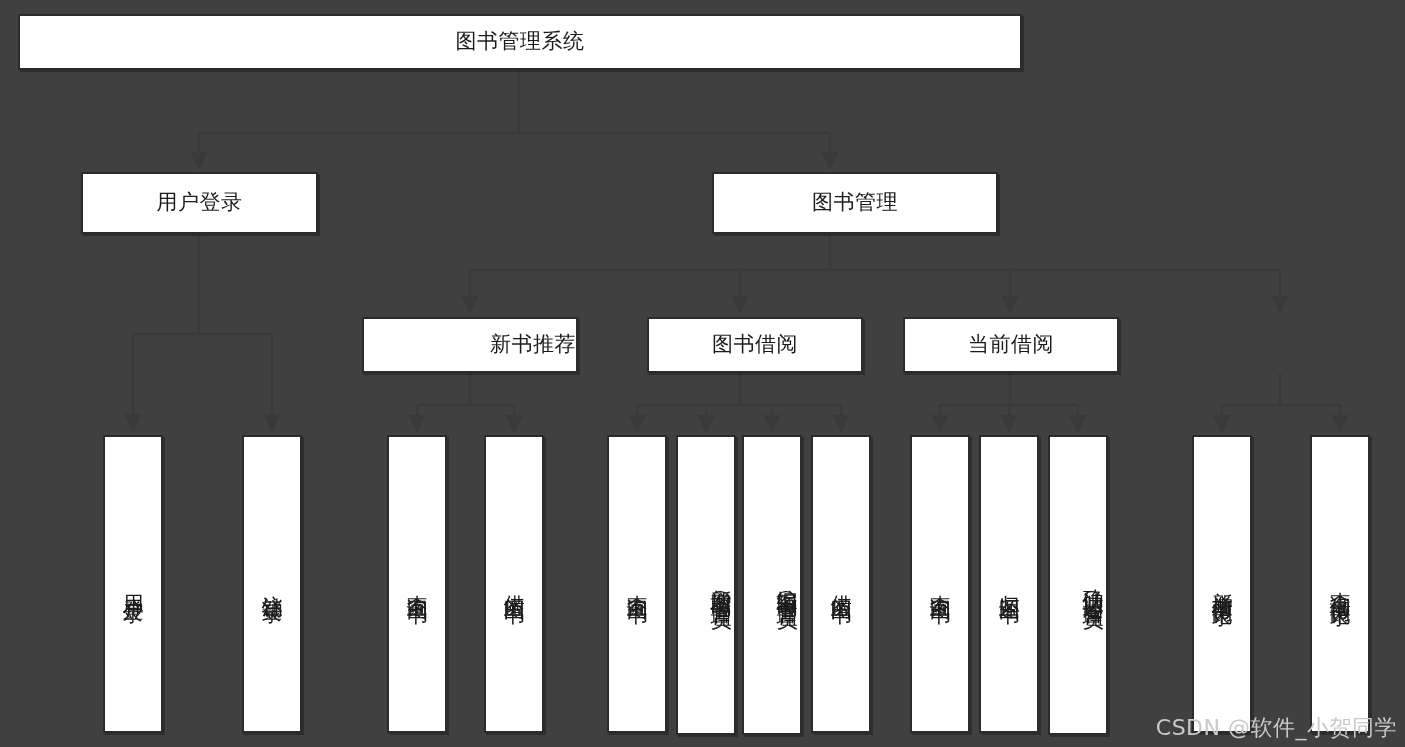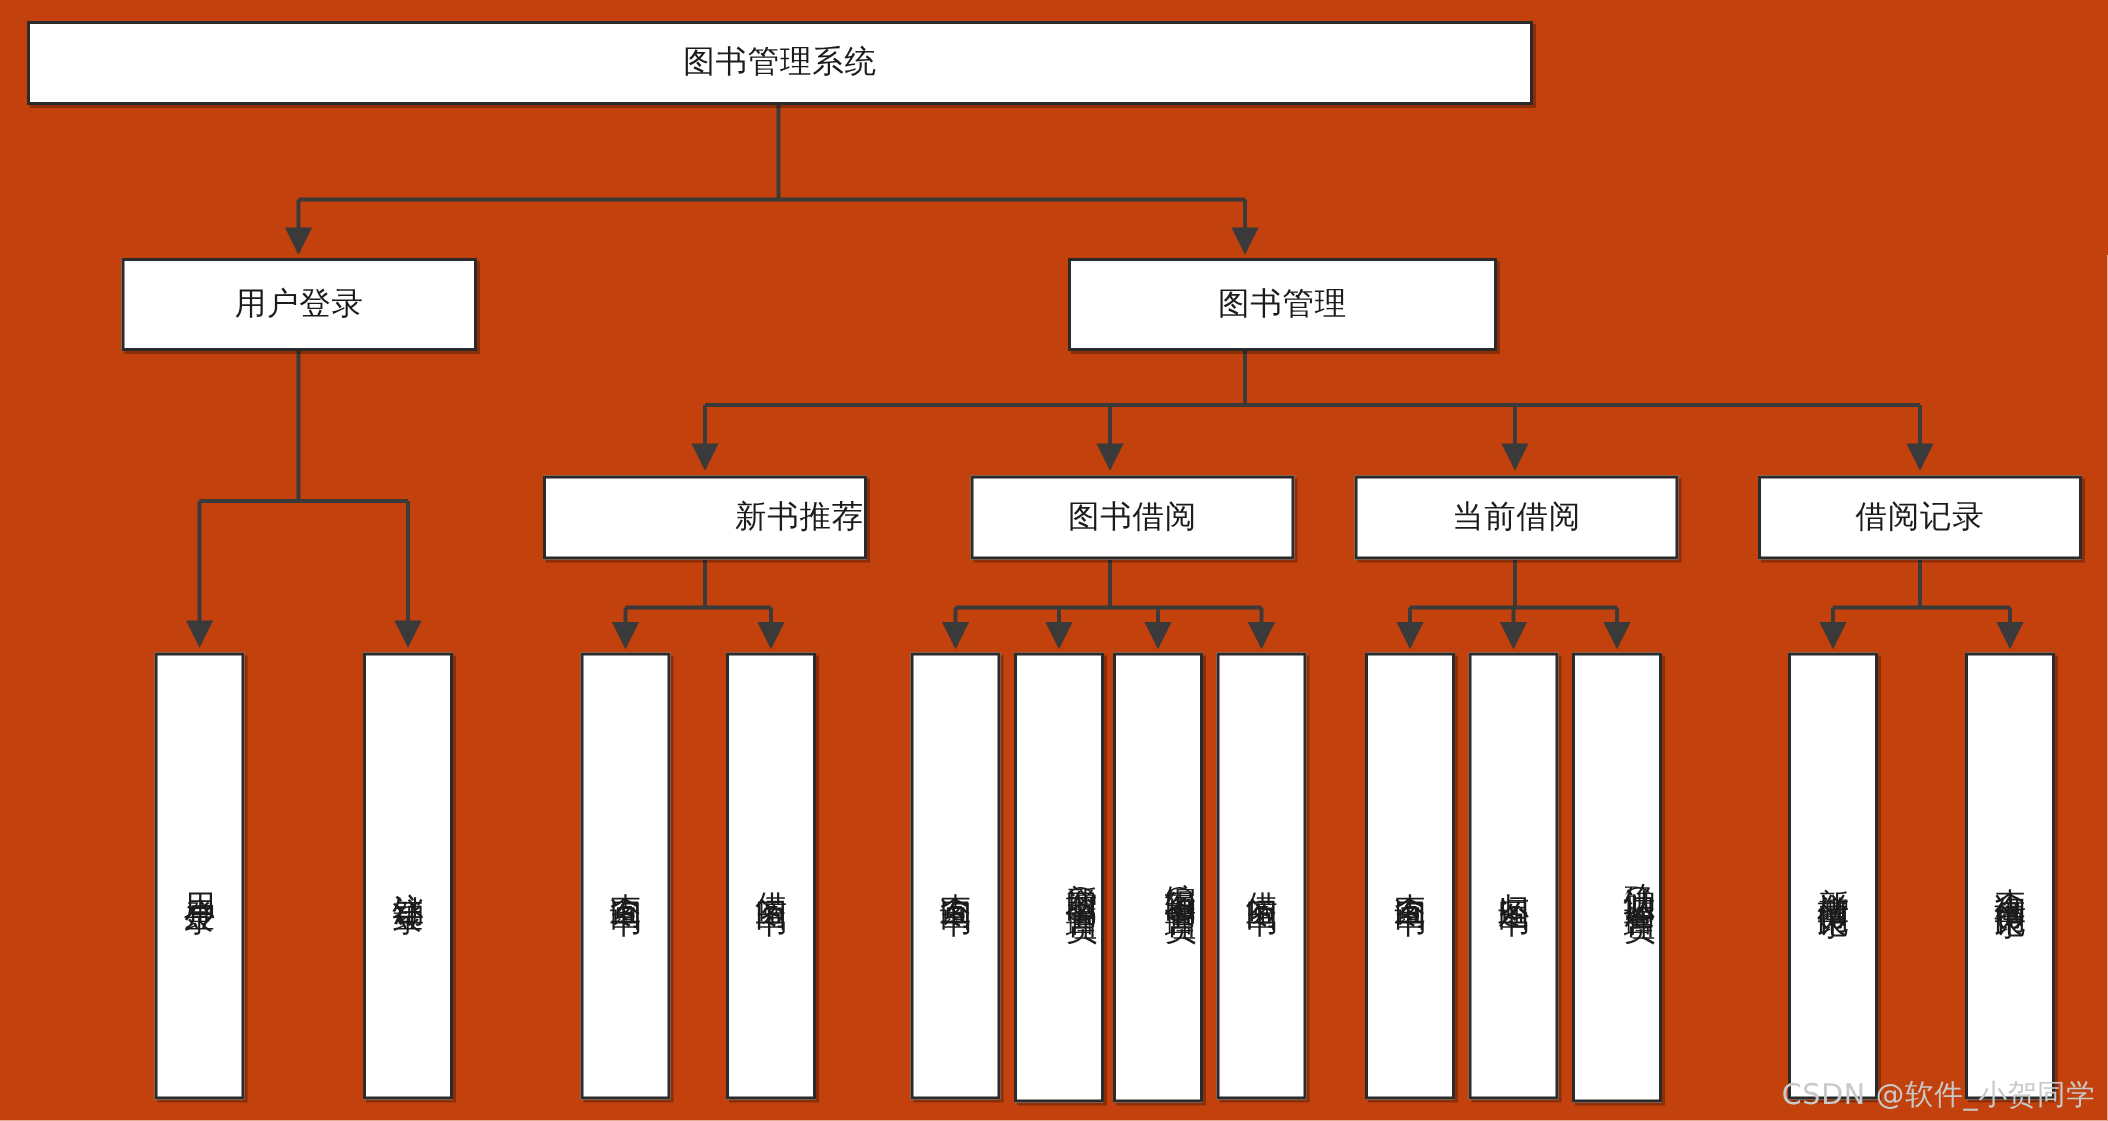--- a/index.html
+++ b/index.html
@@ -8,21 +8,21 @@
     padding: 0;
     background: #ffffff;
   }
   body {
     font-family: "DejaVu Sans", "Liberation Sans", sans-serif;
   }
   #canvas {
     position: relative;
     width: 1405px;
     height: 747px;
-    background: #c2410c;
+    background: #404040;
     overflow: hidden;
   }
   #wires {
     position: absolute;
     left: 0;
     top: 0;
     width: 1405px;
     height: 747px;
     pointer-events: none;
   }
@@ -61,21 +61,21 @@
   .node.vert.anchor-top {
     align-items: flex-start;
   }
   .node.vert.anchor-mid {
     align-items: center;
   }
   #watermark {
     position: absolute;
     right: 8px;
     bottom: 4px;
-    font-size: 19px;
+    font-size: 22px;
     color: #c9c9c9;
     letter-spacing: 0.5px;
     z-index: 3;
     white-space: nowrap;
     font-family: "DejaVu Sans", "Liberation Sans", sans-serif;
   }
 </style>
 </head>
 <body>
 
@@ -145,23 +145,20 @@
 
   <div class="node horiz" style="left:362px; top:317px; width:216px; height:56px;justify-content:flex-end;">
     <span>新书推荐</span>
   </div>
   <div class="node horiz" style="left:647px; top:317px; width:216px; height:56px;">
     <span>图书借阅</span>
   </div>
   <div class="node horiz" style="left:903px; top:317px; width:216px; height:56px;align-items:center;">
     <span>当前借阅</span>
   </div>
-  <div class="node horiz" style="left:1172px; top:317px; width:216px; height:56px;">
-    <span>借阅记录</span>
-  </div>
 
   <div class="node vert anchor-mid" style="left:103px; top:435px; width:60px; height:298px;">
     <span class="vtext">用户登录</span>
   </div>
   <div class="node vert anchor-mid" style="left:242px; top:435px; width:60px; height:298px;">
     <span class="vtext">注销登录</span>
   </div>
 
   <div class="node vert anchor-mid" style="left:387px; top:435px; width:60px; height:298px;">
     <span class="vtext">查询图书</span>

